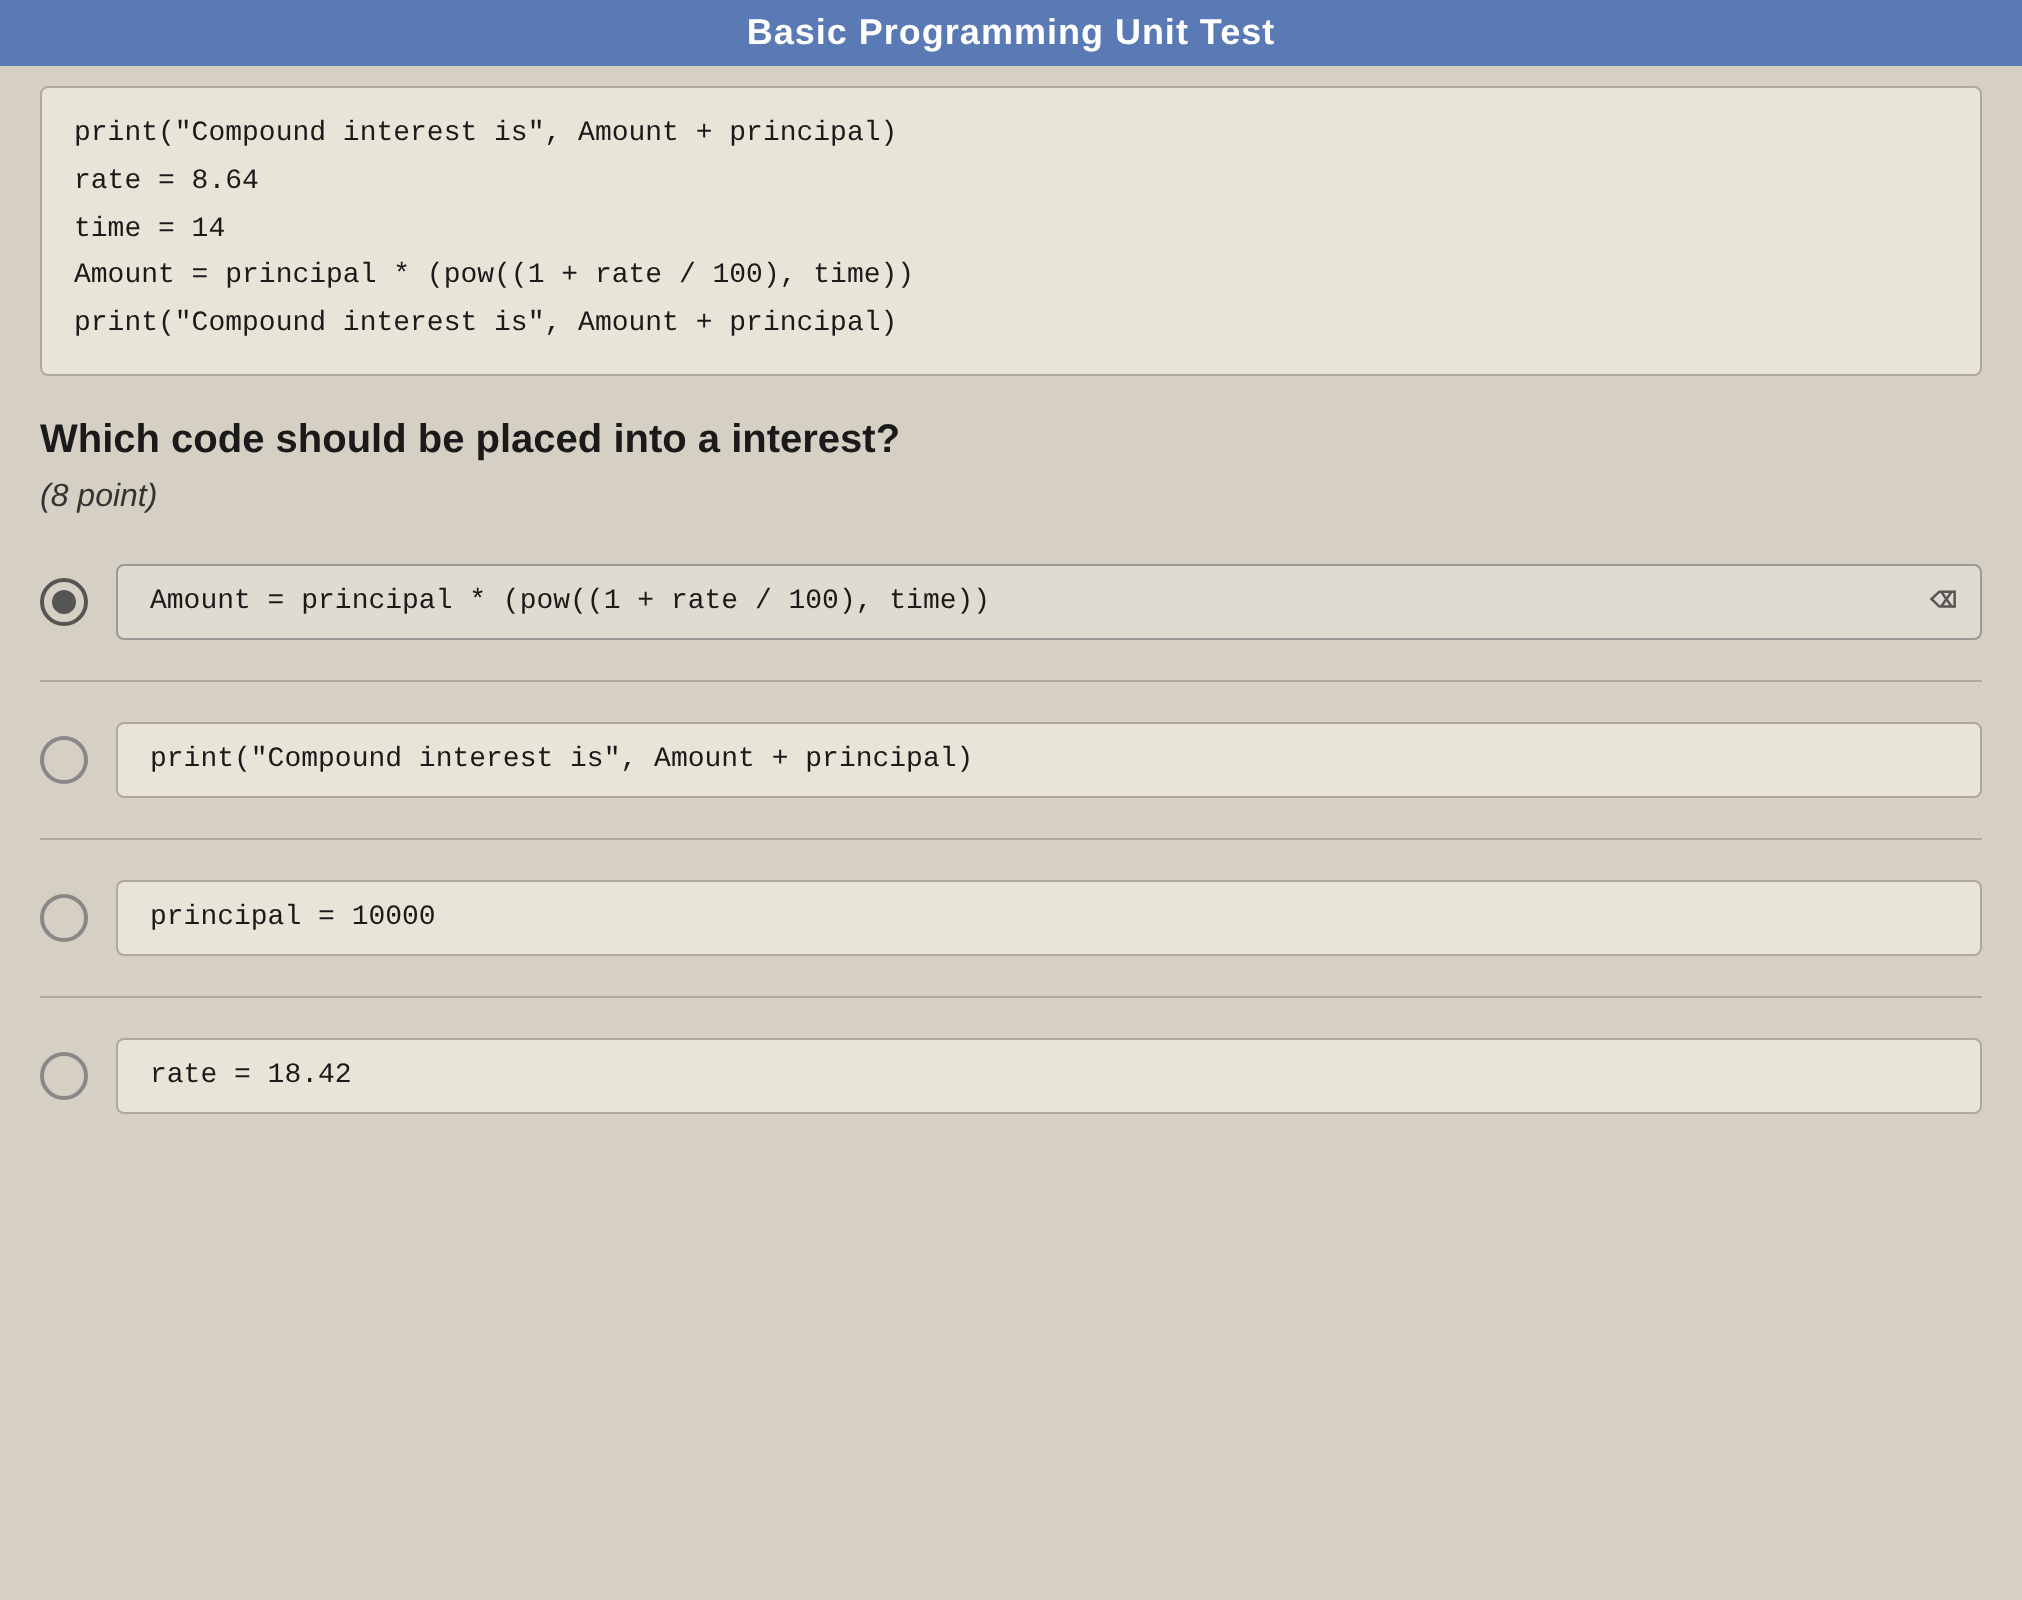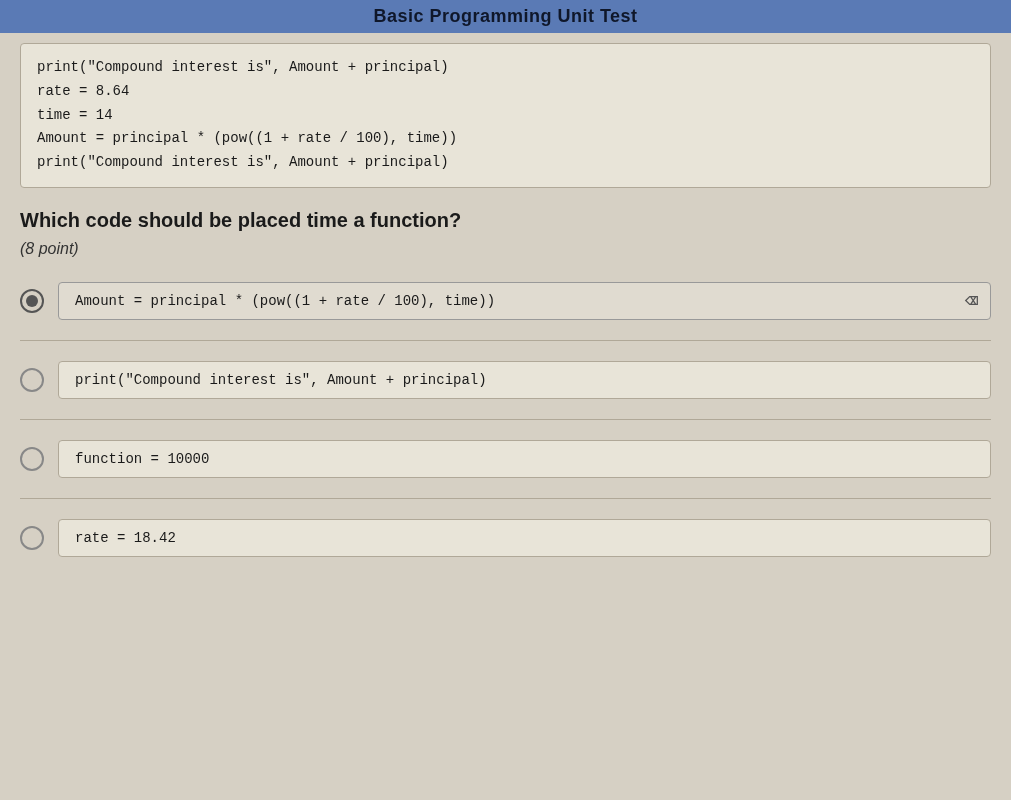--- a/index.html
+++ b/index.html
@@ -24,21 +24,21 @@
       padding: 0;
       position: relative;
     }
 
     .title-bar {
       background-color: #5a7ab5;
       text-align: center;
       padding: 6px 0;
       font-size: 18px;
       font-weight: bold;
-      color: #0f172a;
+      color: #ffffff;
       letter-spacing: 0.5px;
     }
 
     .content-area {
       padding: 10px 20px 20px 20px;
     }
 
     .code-box {
       background-color: #e8e4d8;
       border: 1px solid #b0a898;
@@ -153,21 +153,21 @@
   <div class="content-area">
 
     <div class="code-box">
       <span class="code-line">print("Compound interest is", Amount + principal)</span>
       <span class="code-line">rate = 8.64</span>
       <span class="code-line">time = 14</span>
       <span class="code-line">Amount = principal * (pow((1 + rate / 100), time))</span>
       <span class="code-line">print("Compound interest is", Amount + principal)</span>
     </div>
 
-    <div class="question-text">Which code should be placed time a function?</div>
+    <div class="question-text">Which code should be placed into a interest?</div>
     <div class="points-text">(8 point)</div>
 
     <div class="options-container">
 
       <div class="option-row">
         <div class="radio-btn selected"></div>
         <div class="option-code-box highlighted">
           <span>Amount = principal * (pow((1 + rate / 100), time))</span>
           <span class="cursor-icon">⌫</span>
         </div>
@@ -180,21 +180,21 @@
         <div class="option-code-box">
           <span>print("Compound interest is", Amount + principal)</span>
         </div>
       </div>
 
       <div class="separator-line"></div>
 
       <div class="option-row">
         <div class="radio-btn"></div>
         <div class="option-code-box">
-          <span>function = 10000</span>
+          <span>principal = 10000</span>
         </div>
       </div>
 
       <div class="separator-line"></div>
 
       <div class="option-row">
         <div class="radio-btn"></div>
         <div class="option-code-box">
           <span>rate = 18.42</span>
         </div>

